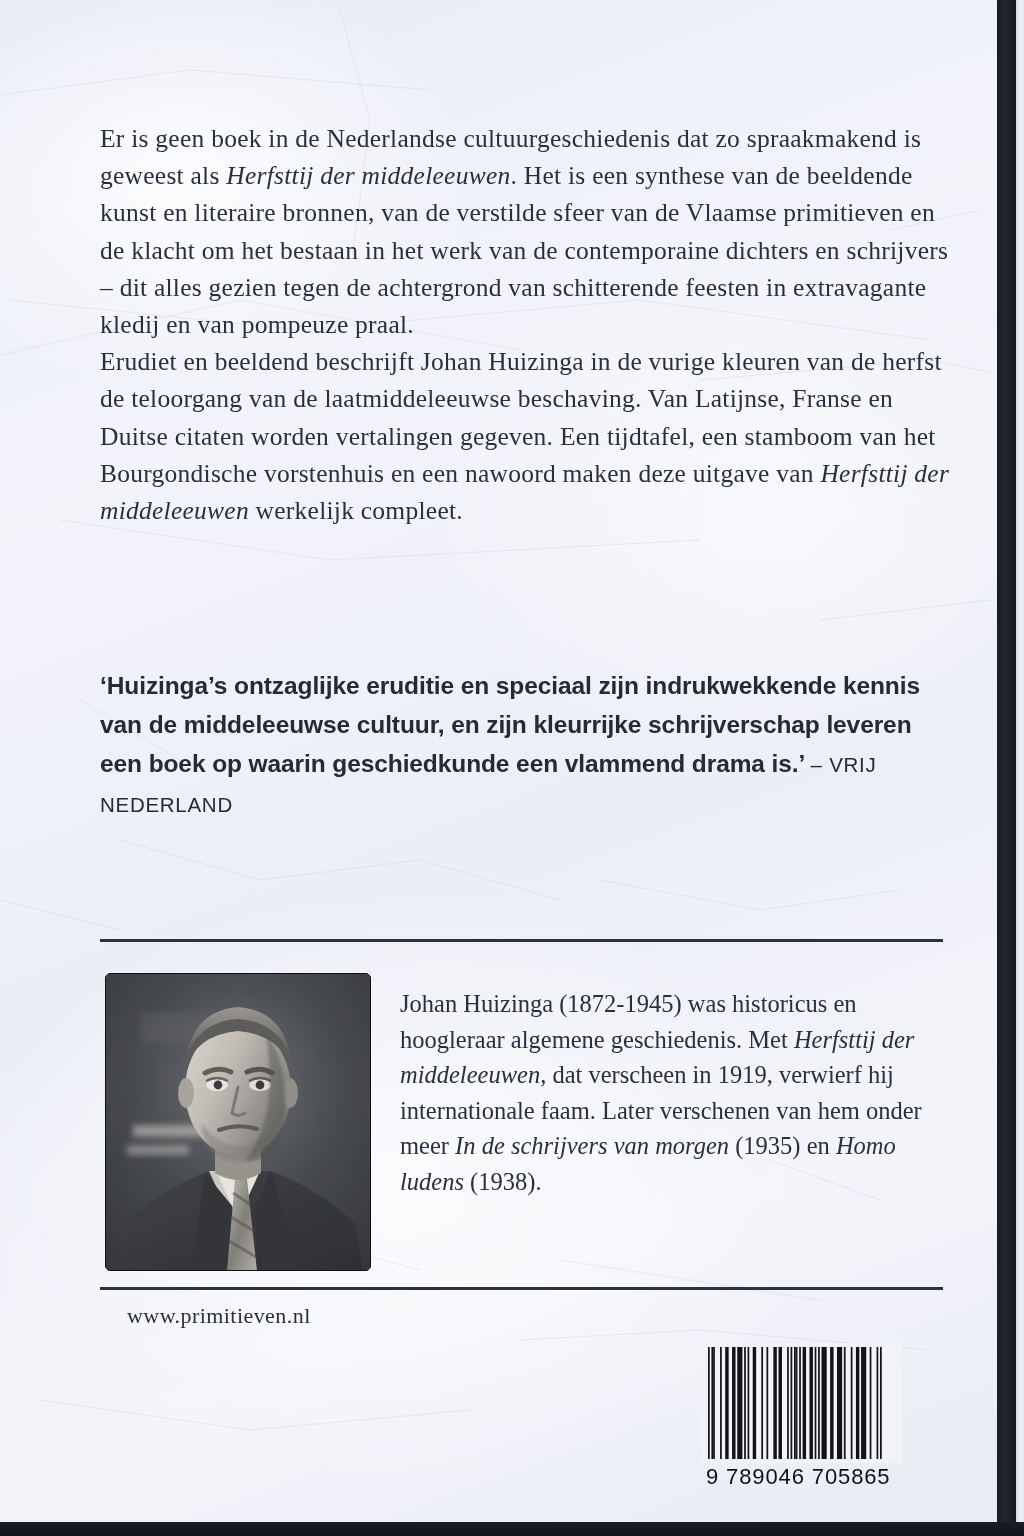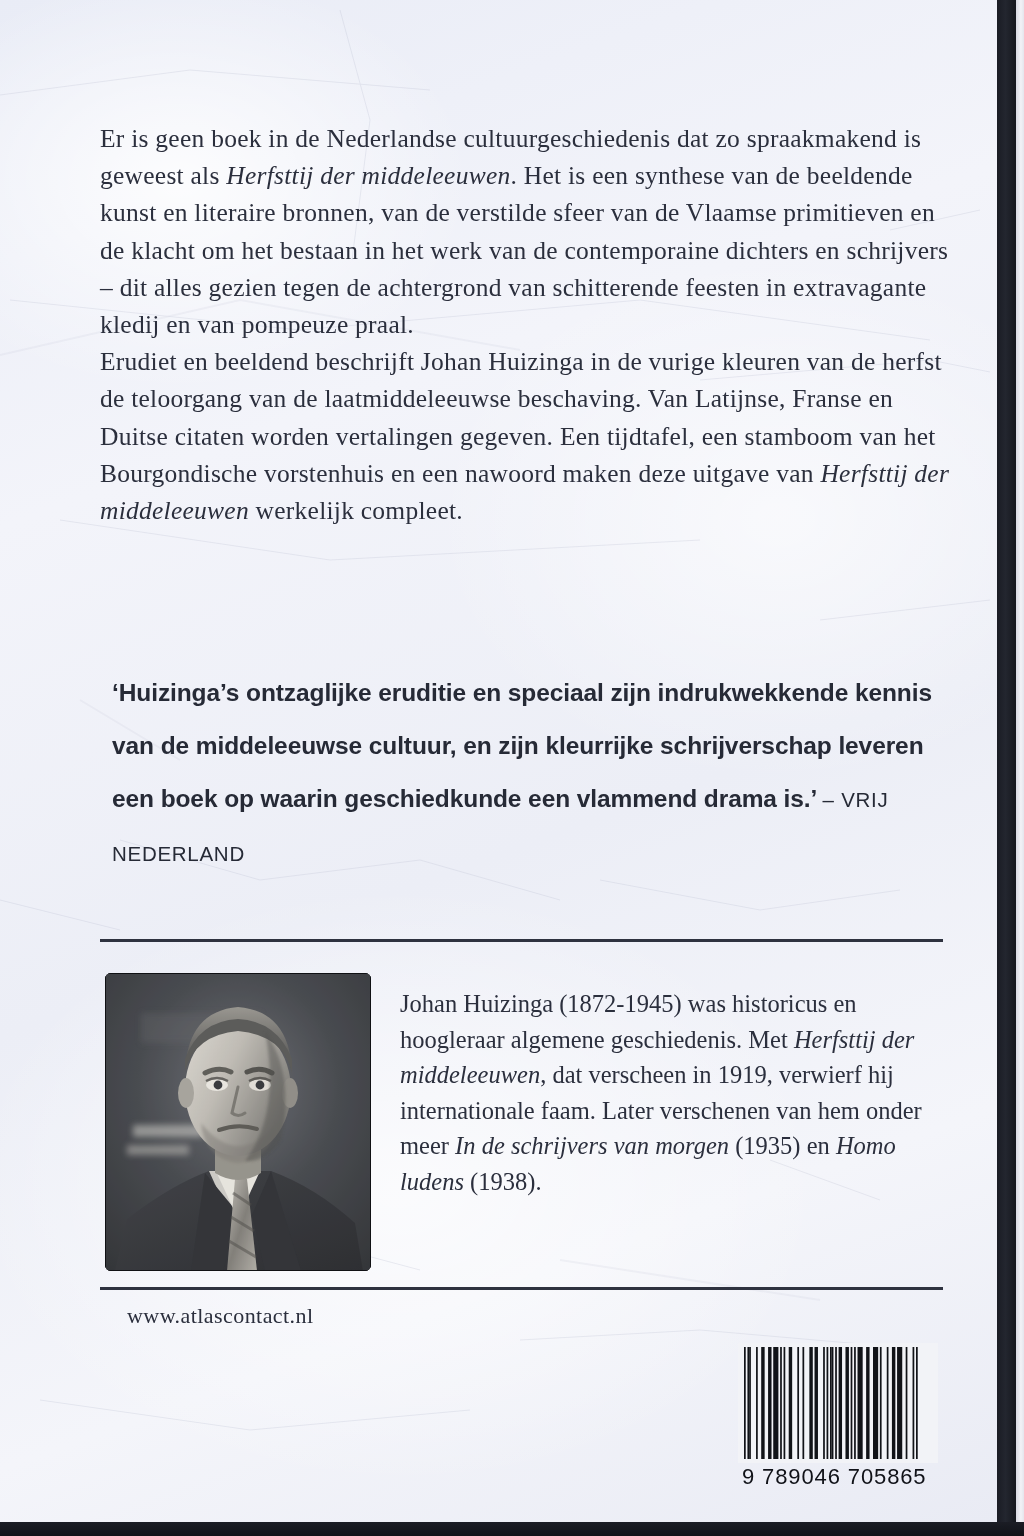--- a/index.html
+++ b/index.html
@@ -78,27 +78,27 @@
     color: #2b2f3d;
     letter-spacing: 0.01em;
   }
   .blurb p { margin: 0; }
   .blurb em {
     font-style: italic;
   }
 
   .quote {
     position: absolute;
-    left: 12px;
+    left: 0;
     top: 666px;
     width: 850px;
     font-family: "Liberation Sans", sans-serif;
     font-weight: bold;
     font-size: 24.5px;
-    line-height: 53px;
+    line-height: 39px;
     color: #262a36;
     letter-spacing: -0.004em;
   }
   .quote .source {
     font-size: 20.5px;
     font-weight: normal;
     letter-spacing: 0.035em;
   }
 
   
@@ -145,21 +145,21 @@
     top: 1301px;
     font-size: 22px;
     line-height: 30px;
     color: #2b2f3d;
     letter-spacing: 0.02em;
   }
 
   
   .barcode-wrap {
     position: absolute;
-    left: 738px;
+    left: 702px;
     top: 1343px;
     width: 200px;
   }
   .barcode {
     display: block;
   }
   .isbn-digits {
     font-family: "Liberation Sans", sans-serif;
     font-size: 22px;
     letter-spacing: 0.04em;
@@ -308,21 +308,21 @@
       <rect x="0" y="0" width="266" height="298" fill="none" stroke="#101114" stroke-width="2"></rect>
     </svg>
   </div>
 
   <div class="bio">
     <p>Johan Huizinga (1872-1945) was historicus en hoogleraar algemene geschiedenis. Met <em>Herfsttij der middeleeuwen</em>, dat verscheen in 1919, verwierf hij internationale faam. Later verschenen van hem onder meer <em>In de schrijvers van morgen</em> (1935) en <em>Homo ludens</em> (1938).</p>
   </div>
 
   <div class="rule rule-bottom"></div>
 
-  <div class="website">www.atlascontact.nl</div>
+  <div class="website">www.primitieven.nl</div>
 
   <div class="barcode-wrap">
     <svg class="barcode" width="200" height="120" viewBox="0 0 200 120" aria-hidden="true">
       <rect width="200" height="120" fill="#f2f3f7"></rect>
       <g id="bars" fill="#111318">
           <rect x="6.00" y="4" width="1.72" height="112"></rect>
           <rect x="9.44" y="4" width="1.72" height="112"></rect>
           <rect x="11.16" y="4" width="1.72" height="112"></rect>
           <rect x="18.04" y="4" width="1.72" height="112"></rect>
           <rect x="23.20" y="4" width="3.44" height="112"></rect>

